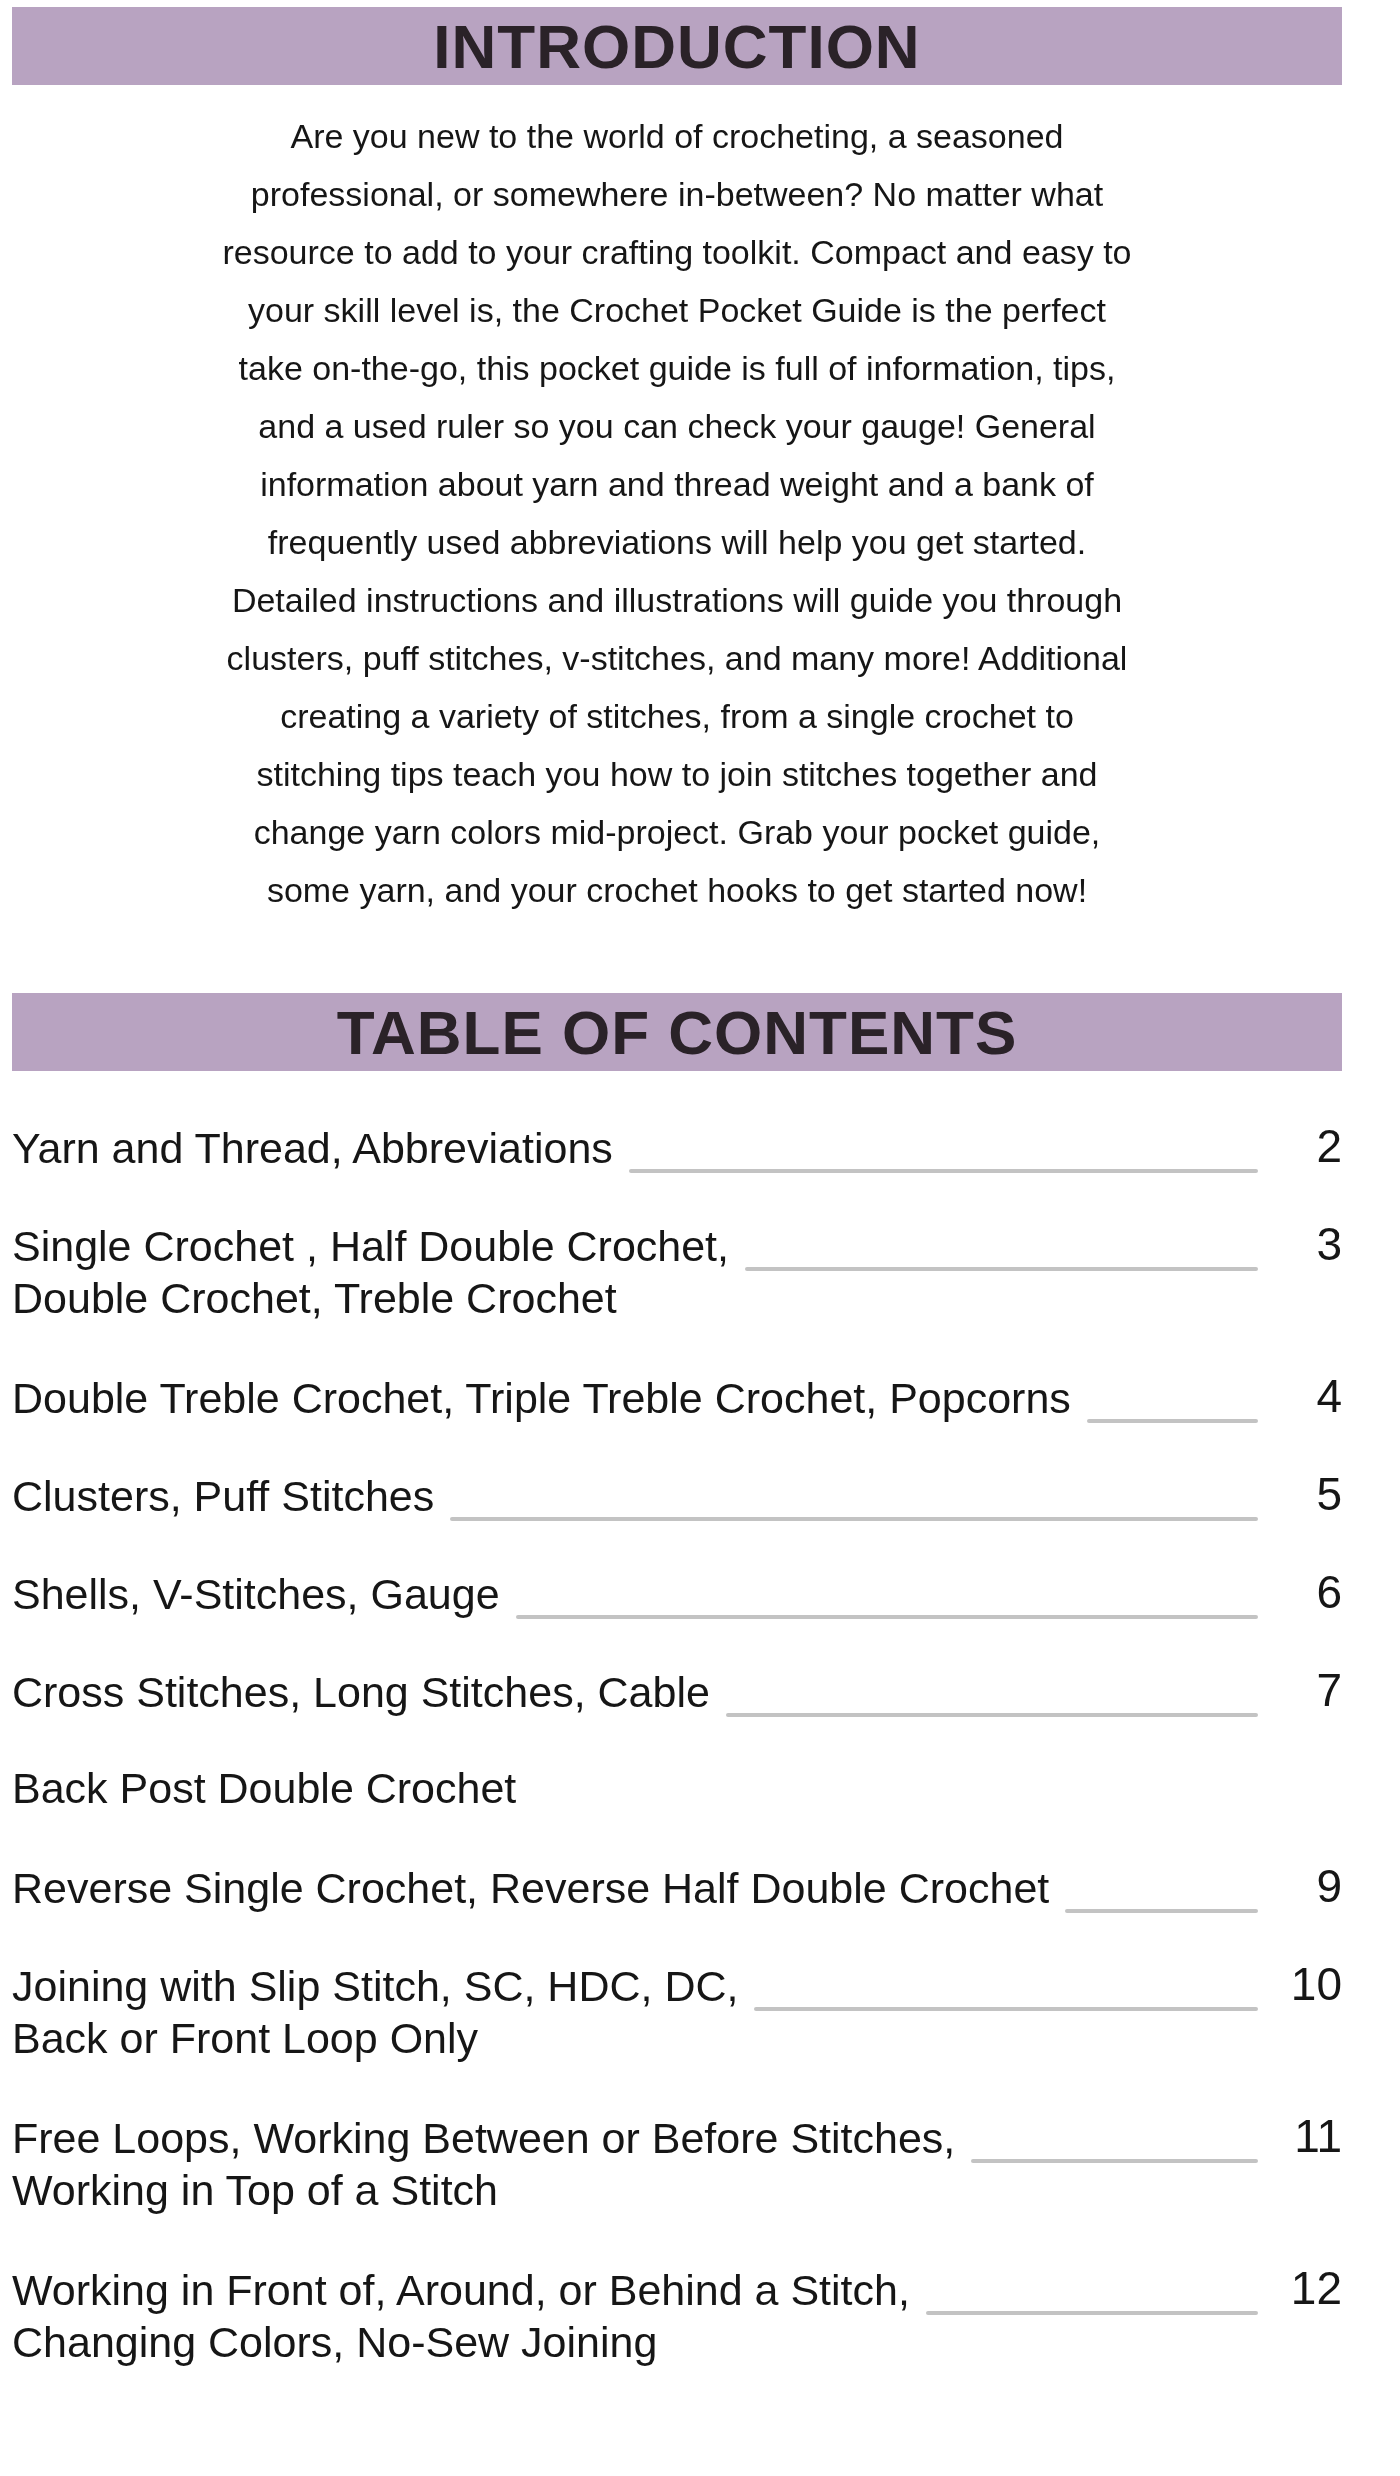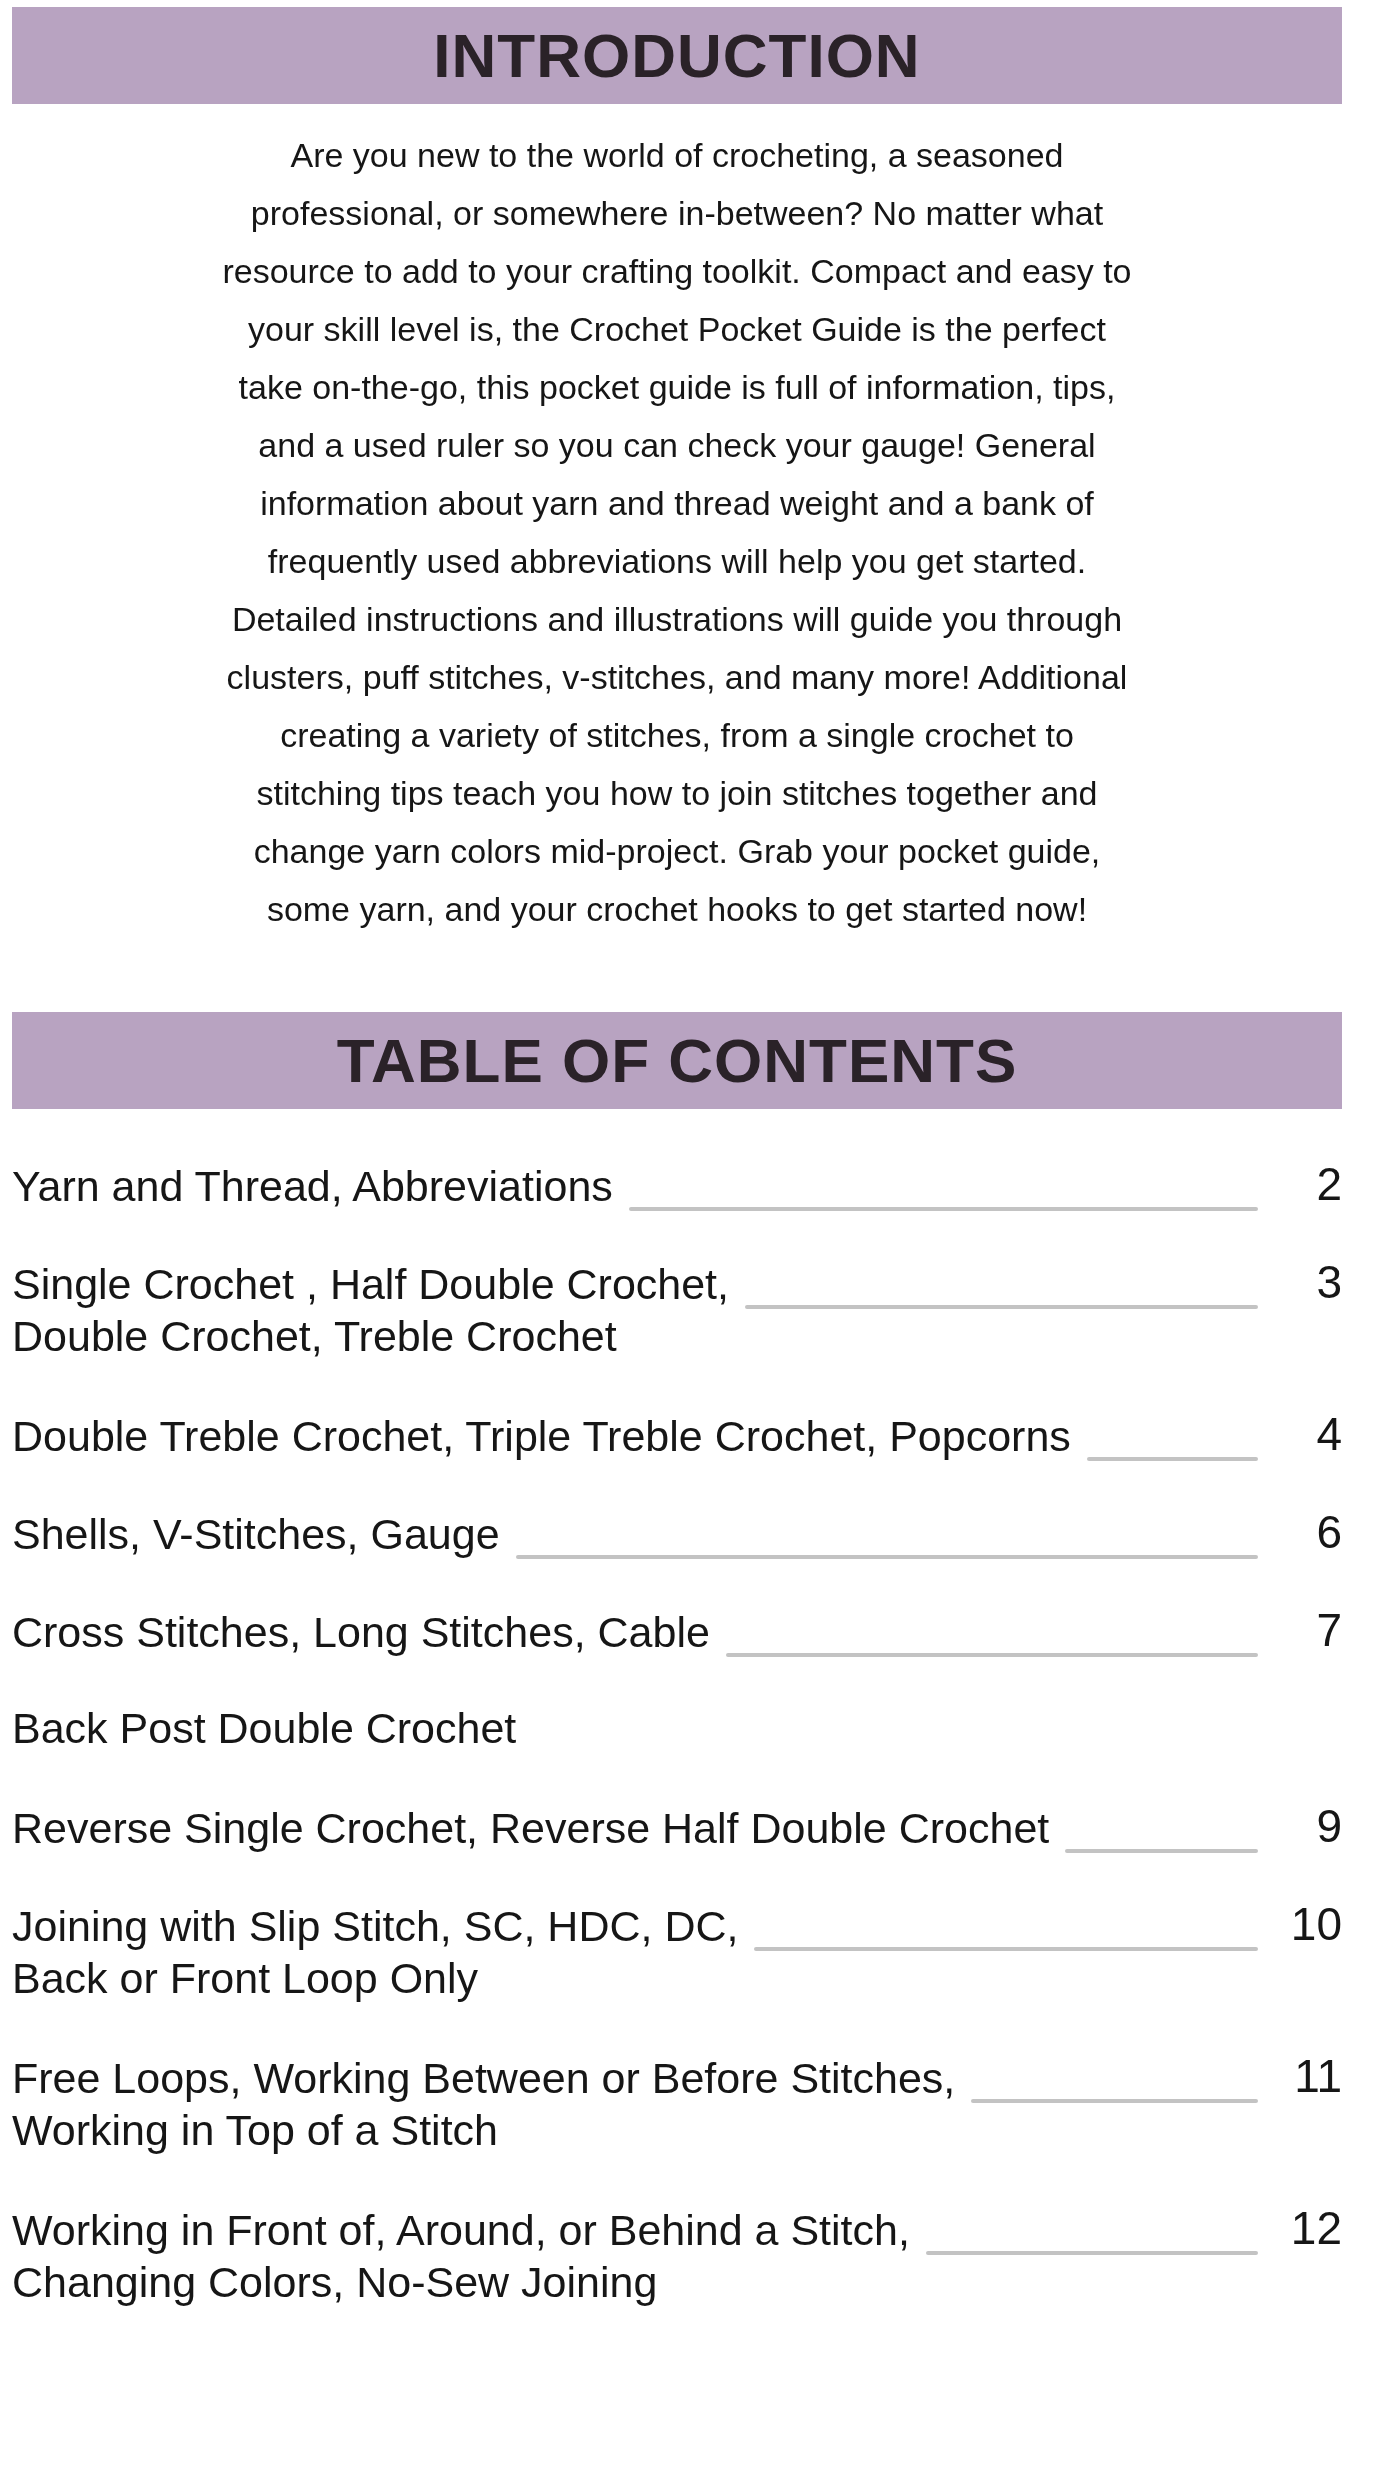--- a/index.html
+++ b/index.html
@@ -12,21 +12,21 @@
     height: 2476px;
     font-family: "Liberation Sans", sans-serif;
     color: #1d1d1b;
     overflow: hidden;
   }
   .content {
     margin-left: 12px;
     width: 1330px;
   }
   .section-bar {
-    height: 97px;
+    height: 78px;
     background: #b8a3c1;
     display: flex;
     align-items: center;
     justify-content: center;
   }
   .bar-intro { margin-top: 7px; }
   .bar-toc   { margin-top: 74px; }
   .section-title {
     font-size: 62px;
     font-weight: bold;
@@ -124,20 +124,27 @@
     </div>
 
     <div class="toc-entry">
       <div class="toc-row">
         <span class="toc-text">Double Treble Crochet, Triple Treble Crochet, Popcorns</span>
         <span class="toc-leader"></span>
         <span class="toc-page">4</span>
       </div>
     </div>
 
+    <div class="toc-entry">
+      <div class="toc-row">
+        <span class="toc-text">Clusters, Puff Stitches</span>
+        <span class="toc-leader"></span>
+        <span class="toc-page">5</span>
+      </div>
+    </div>
 
     <div class="toc-entry">
       <div class="toc-row">
         <span class="toc-text">Shells, V-Stitches, Gauge</span>
         <span class="toc-leader"></span>
         <span class="toc-page">6</span>
       </div>
     </div>
 
     <div class="toc-entry">

